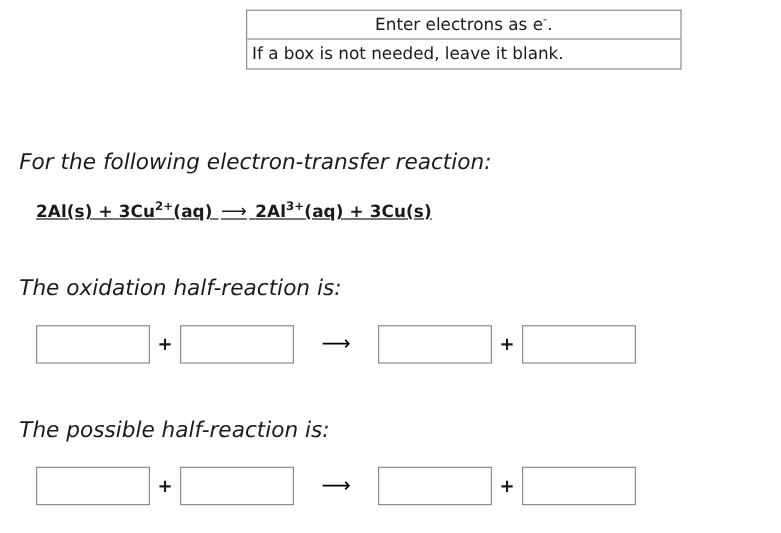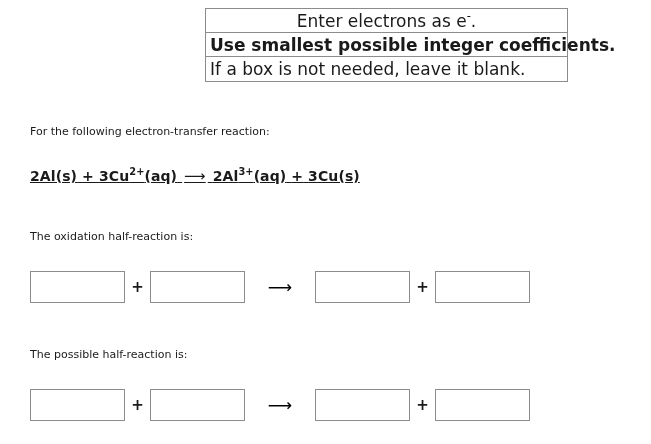--- a/index.html
+++ b/index.html
@@ -23,45 +23,46 @@
     top: 8px;
     width: 361px;
     border: 1px solid #8c8c8c;
     border-collapse: collapse;
     background: #ffffff;
   }
   .instruction-table .row {
     border-bottom: 1px solid #8c8c8c;
     height: 24px;
     line-height: 24px;
-    font-size: 17px;
+    font-size: 14px;
     padding: 0 4px;
     box-sizing: border-box;
     white-space: nowrap;
   }
   .instruction-table .row:last-child {
     border-bottom: none;
   }
   .row-center { text-align: center; }
   .row-left   { text-align: left; }
   .row-bold   { font-weight: bold; }
 
   sup {
     font-size: 0.68em;
     vertical-align: super;
     line-height: 0;
   }
 
   
   .prose {
     position: absolute;
-    left: 30px;
-    font-size: 11px;
+    left: 16px;
+    font-size: 18px;
     line-height: 1.2;
     white-space: nowrap;
+    font-style: italic;
   }
   #intro-text   { top: 125px; }
   #oxidation-label { top: 230px; }
   #reduction-label { top: 348px; }
 
   .equation {
     position: absolute;
     left: 30px;
     top: 167px;
     font-size: 14px;
@@ -120,21 +121,20 @@
     color: #000000;
   }
 </style>
 </head>
 <body>
 
 <div class="instruction-table">
   <div class="row row-center">
     <span>Enter electrons as e</span><sup>-</sup><span>.</span>
   </div>
-  <div class="row row-left row-bold">Use smallest possible integer coefficients.</div>
   <div class="row row-left">If a box is not needed, leave it blank.</div>
 </div>
 
 <div class="prose" id="intro-text">For the following electron-transfer reaction:</div>
 
 <div class="equation">
   <span>2Al(s)</span>
   <span>+</span>
   <span>3Cu</span><sup>2+</sup><span>(aq)</span>
   <span class="eq-arrow">⟶</span>

